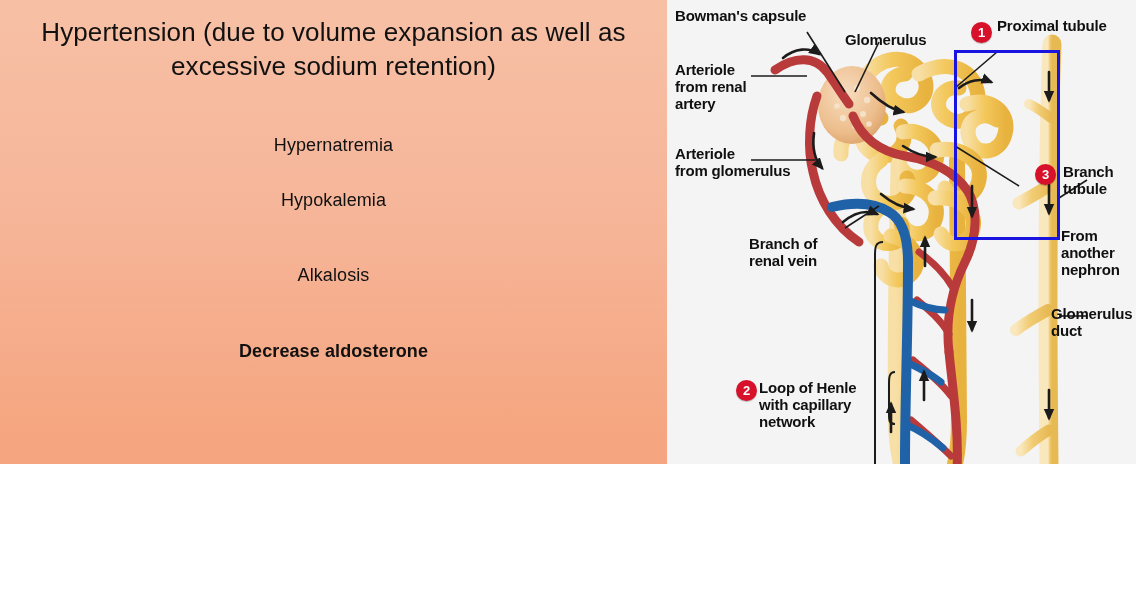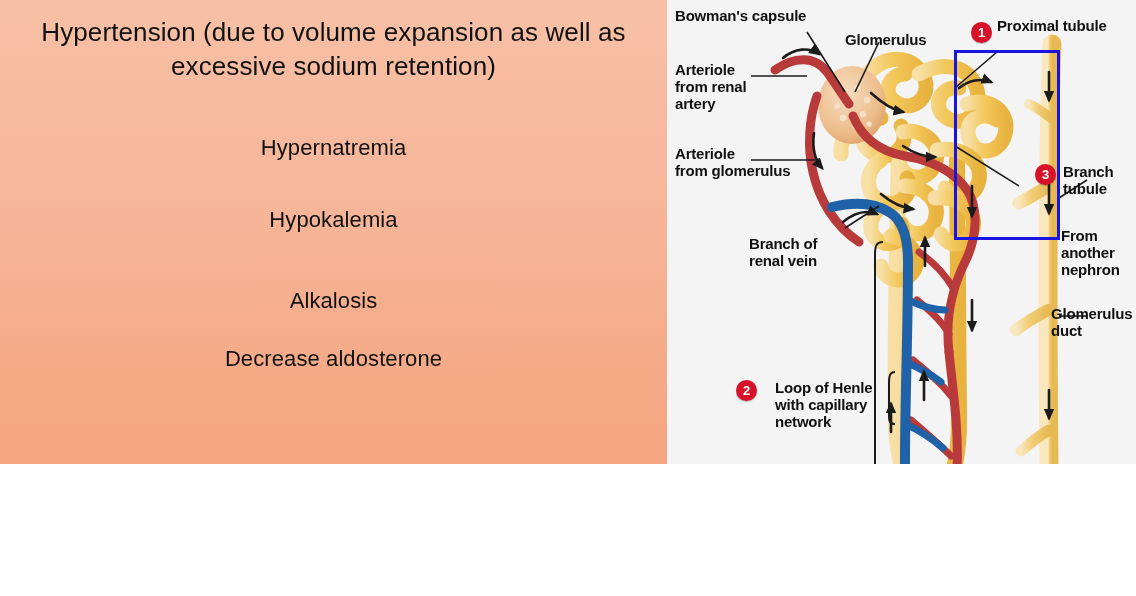--- a/index.html
+++ b/index.html
@@ -38,31 +38,31 @@
     padding: 8px 18px 0 18px;
     box-sizing: border-box;
     display: flex;
     flex-direction: column;
     align-items: center;
   }
   .bullet {
     width: 100%;
     text-align: center;
     color: #111111;
-    font-size: 22px;
+    font-size: 18px;
     line-height: 1.30;
     letter-spacing: 0.1px;
     font-family: "Liberation Sans", sans-serif;
   }
   .bullet.b0 { margin-top: 8px; font-size: 26px; padding: 0 14px; box-sizing: border-box; }
   .bullet.b1 { margin-top: 50px; }
-  .bullet.b2 { margin-top: 44px; }
+  .bullet.b2 { margin-top: 32px; }
   .bullet.b3 { margin-top: 52px; }
   .bullet.b4 { margin-top: 52px; }
-  .bullet.b5 { margin-top: 30px; }
+  .bullet.b5 { margin-top: 52px; font-weight: bold; }
 
   
   #diagram-panel {
     position: absolute;
     left: 667px;
     top: 0;
     width: 469px;
     height: 578px;
     background: #f4f4f4;
     overflow: hidden;
@@ -310,21 +310,21 @@
     <div class="dlabel" style="left:82px; top:222px;margin-top:14px;">Branch of
 renal vein</div>
     <div class="dlabel" style="left:330px;top:18px;">Proximal tubule</div>
     <div class="dlabel" style="left:396px;top:164px;">Branch
 tubule</div>
     <div class="dlabel" style="left:394px;top:228px;">From
 another
 nephron</div>
     <div class="dlabel" style="left:384px;top:306px;">Glomerulus
 duct</div>
-    <div class="dlabel" style="left:108px; top:380px;">Loop of Henle
+    <div class="dlabel" style="left:92px; top:380px;">Loop of Henle
 with capillary
 network</div>
 
     <div class="marker" style="left:304px;top:22px;">1</div>
     <div class="marker" style="left:69px; top:380px;">2</div>
     <div class="marker" style="left:368px;top:164px;">3</div>
 
     <div id="highlight-box"></div>
 
     <div id="watermark">www.umqaa.com</div>

